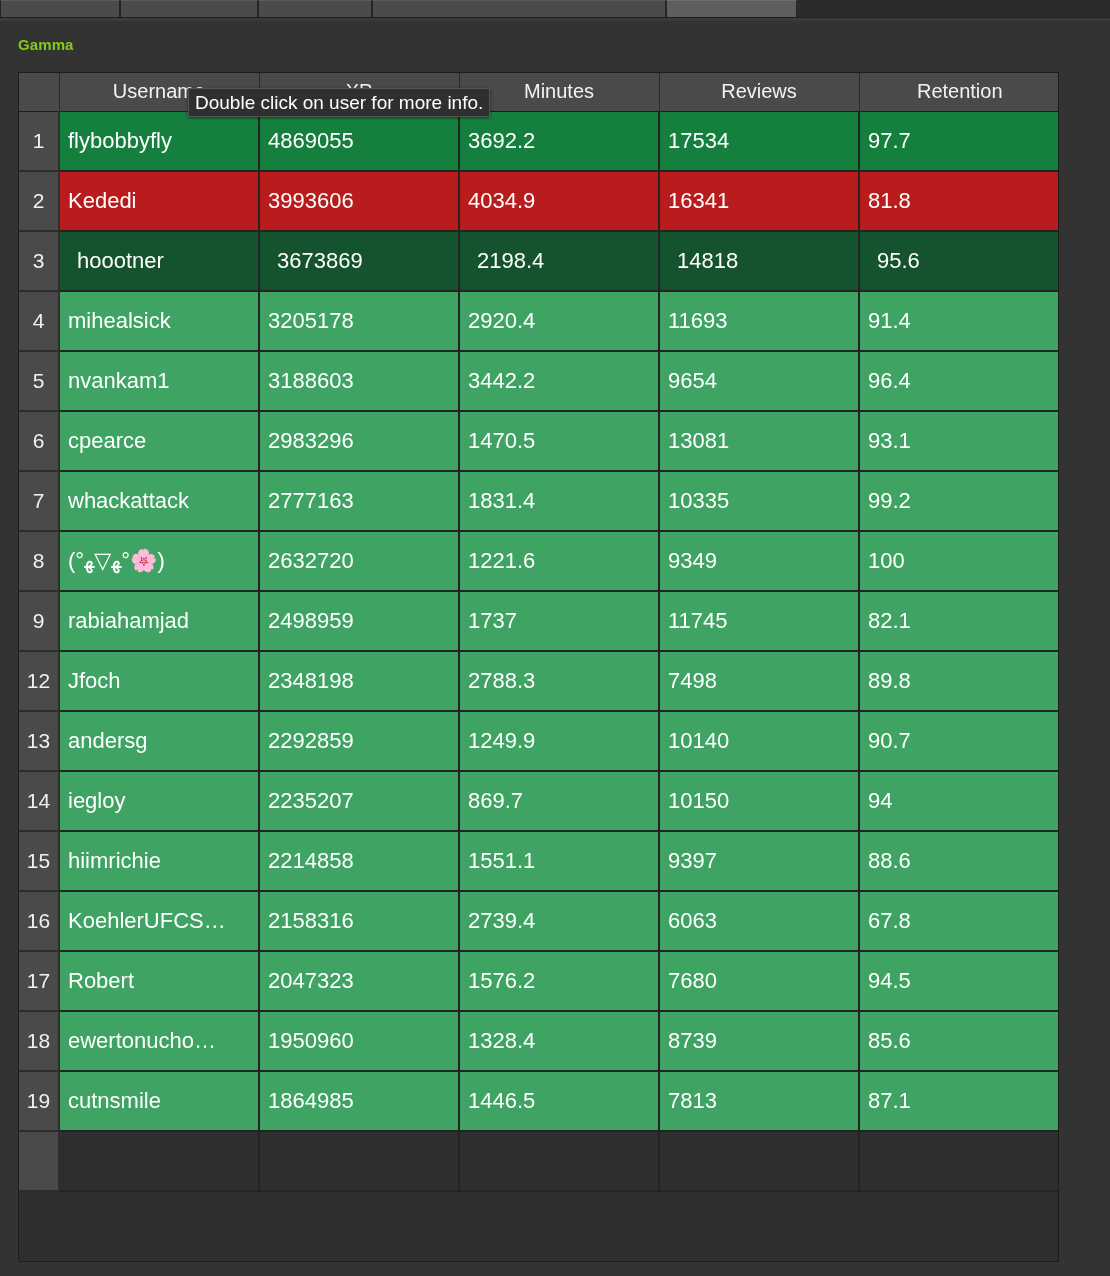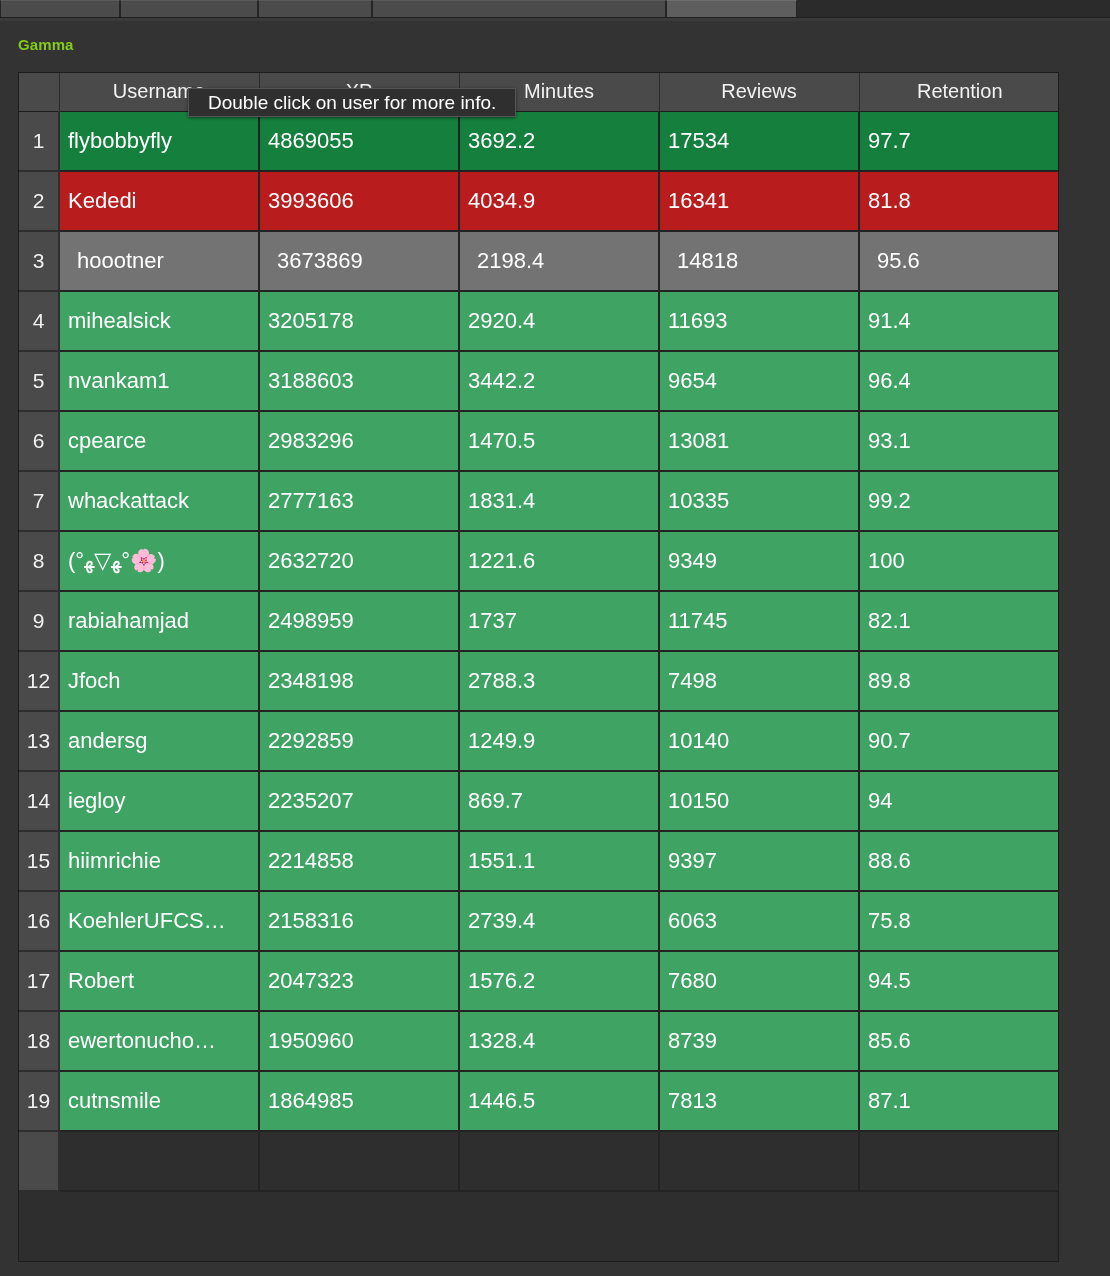--- a/index.html
+++ b/index.html
@@ -101,31 +101,31 @@
     background:#4a4a4a;
     color:#f0f0f0;
     font-size:21px;
     text-align:center;
     padding:0 2px;
     border-right:2px solid #2e2e2e;
     border-bottom:2px solid #2e2e2e;
   }
   tbody tr.rank-gold    td:not(.gutter){ background:#15803d; }
   tbody tr.rank-silver  td:not(.gutter){ background:#b91c1c; }
-  tbody tr.rank-bronze  td:not(.gutter){ background:#737373;padding-left:17px; }
+  tbody tr.rank-bronze  td:not(.gutter){ background:#14532d;padding-left:17px; }
   tbody tr.rank-normal  td:not(.gutter){ background:#3FA463; }
   tbody tr.rank-empty   td:not(.gutter){ background:#2e2e2e; border-right:2px solid #232323; }
   tbody tr.rank-empty   td.gutter{ background:#4a4a4a; }
 
   
   #tooltip{
     position:absolute;
     left:188px; top:88px;
     height:29px;
-    padding:0 19px;
+    padding:0 6px;
     background:#2f2f2f;
     border:1px solid #555555;
     color:#ffffff;
     font-size:19px;
     line-height:27px;
     white-space:nowrap;
     z-index:50;
     box-shadow:0 1px 3px rgba(0,0,0,0.5);
   }
 </style>
@@ -278,21 +278,21 @@
           <td>1551.1</td>
           <td>9397</td>
           <td>88.6</td>
         </tr>
         <tr class="rank-normal">
           <td class="gutter">16</td>
           <td>KoehlerUFCS…</td>
           <td>2158316</td>
           <td>2739.4</td>
           <td>6063</td>
-          <td>75.8</td>
+          <td>67.8</td>
         </tr>
         <tr class="rank-normal">
           <td class="gutter">17</td>
           <td>Robert</td>
           <td>2047323</td>
           <td>1576.2</td>
           <td>7680</td>
           <td>94.5</td>
         </tr>
         <tr class="rank-normal">

